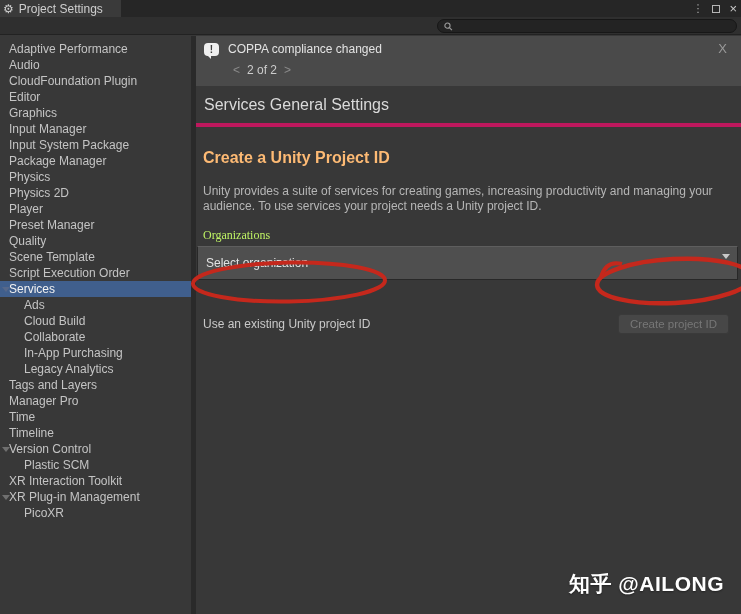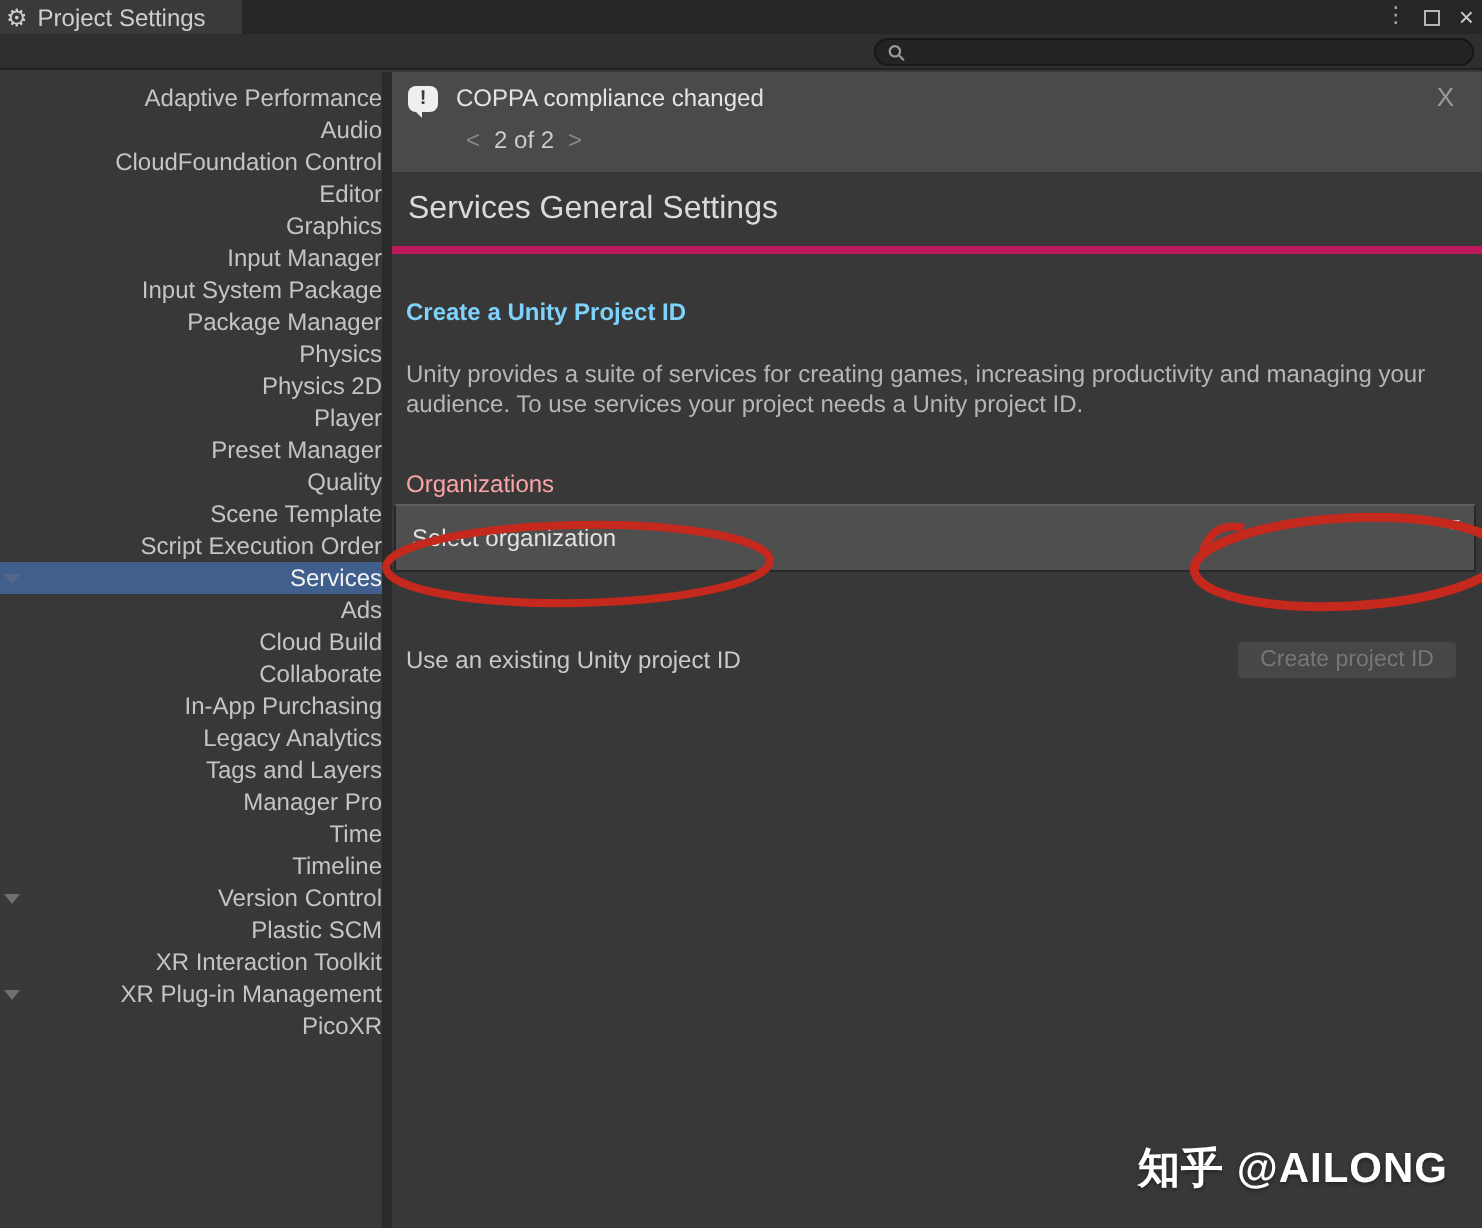--- a/index.html
+++ b/index.html
@@ -26,21 +26,21 @@
   
   .toolbar { height:18px; background:#2f2f2f; position:relative; border-bottom:1px solid #222; }
   .searchbox { position:absolute; left:437px; right:4px; top:2px; height:14px;
     background:#232323; border:1px solid #171717; border-radius:8px;
     display:flex; align-items:center; padding:0 6px; gap:4px; }
   .searchbox input { background:transparent; border:none; outline:none; color:#cfcfcf;
     font-family:"Liberation Sans",sans-serif; font-size:11px; width:100%; height:12px; }
 
   
   .content { position:absolute; top:36px; left:0; right:0; bottom:0; display:flex; }
-  .sidebar { width:191px; background:var(--panel-bg); padding-top:5px; overflow:hidden;text-align:right; }
+  .sidebar { width:191px; background:var(--panel-bg); padding-top:5px; overflow:hidden; }
   .vdivider { width:5px; background:#2a2a2a; }
   .main { flex:1; background:var(--panel-bg); position:relative; overflow:hidden; }
 
   
   .side-item { height:16px; line-height:16px; position:relative; padding-left:9px;
     color:#c4c4c4; font-size:12px; white-space:nowrap; cursor:default; }
   .side-item.indent { padding-left:24px; }
   .side-item.selected { background:var(--selection-blue); color:#f2f2f2; }
   .foldout { position:absolute; left:2px; top:6px; width:0; height:0;
     border-left:4px solid transparent; border-right:4px solid transparent;
@@ -59,24 +59,24 @@
   .pager { margin-top:7px; padding-left:29px; display:flex; gap:7px; align-items:center; font-size:12px; }
   .pager .arrow { color:#8b8b8b; cursor:pointer; }
   .pager .count { color:#cccccc; }
 
   
   .panel-header { height:41px; padding:10px 0 0 8px; font-size:16px; color:#dadada;
     border-bottom:4px solid #be185d; }
 
   
   .panel-body { position:relative; padding:0 7px; }
-  .section-heading { margin-top:22px; font-weight:bold; font-size:12px; color:#7dd3fc; }
+  .section-heading { margin-top:22px; font-weight:bold; font-size:16px; color:#fdba74; }
   .desc { margin-top:17px; line-height:15px; color:#b6b6b6; }
   .desc div { white-space:nowrap; }
-  .org-label { margin-top:25px; color:#fca5a5; }
+  .org-label { margin-top:14px; color:#bef264;font-family:Liberation Serif, serif; }
   .dropdown { margin:3px -4px 0 -6px; height:34px; background:#4f4f4f;
     border:1px solid #282828; border-top-color:#5e5e5e; display:flex; align-items:center;
     padding:0 8px; color:#e2e2e2; cursor:pointer; position:relative; }
   .dd-arrow { position:absolute; right:7px; top:7px; width:0; height:0;
     border-left:4px solid transparent; border-right:4px solid transparent;
     border-top:5px solid #c9c9c9; }
   .actions { margin-top:34px; display:flex; justify-content:space-between; align-items:center; padding-right:5px; }
   .link { color:#c9c9c9; cursor:pointer; }
   .create-btn { background:#474747; color:#777777; border:1px solid #3a3a3a; border-radius:3px;
     font-family:"Liberation Sans",sans-serif; font-size:11.5px; padding:3px 11px; }
@@ -115,21 +115,21 @@
       <input type="text" placeholder="" style="">
     </div>
   </div>
 
   <div class="content">
 
     <div class="sidebar">
       <div id="sidebar-list">
           <div class="side-item"><span>Adaptive Performance</span></div>
           <div class="side-item"><span>Audio</span></div>
-          <div class="side-item"><span>CloudFoundation Control</span></div>
+          <div class="side-item"><span>CloudFoundation Plugin</span></div>
           <div class="side-item"><span>Editor</span></div>
           <div class="side-item"><span>Graphics</span></div>
           <div class="side-item"><span>Input Manager</span></div>
           <div class="side-item"><span>Input System Package</span></div>
           <div class="side-item"><span>Package Manager</span></div>
           <div class="side-item"><span>Physics</span></div>
           <div class="side-item"><span>Physics 2D</span></div>
           <div class="side-item"><span>Player</span></div>
           <div class="side-item"><span>Preset Manager</span></div>
           <div class="side-item"><span>Quality</span></div>

